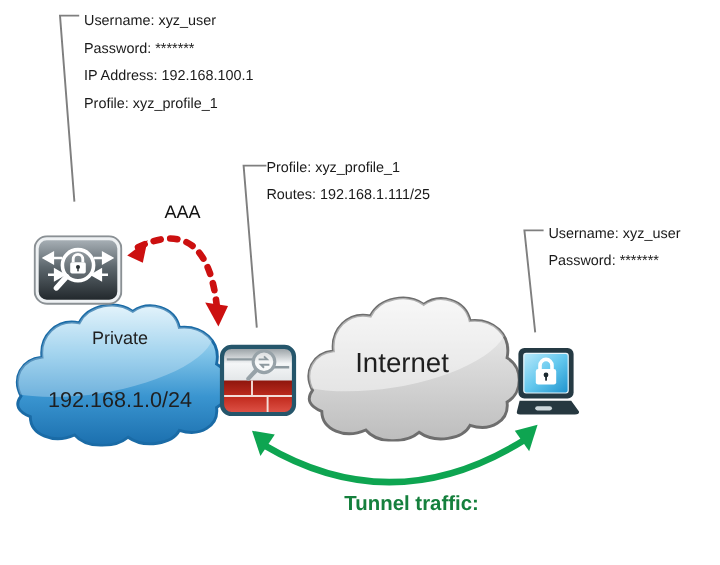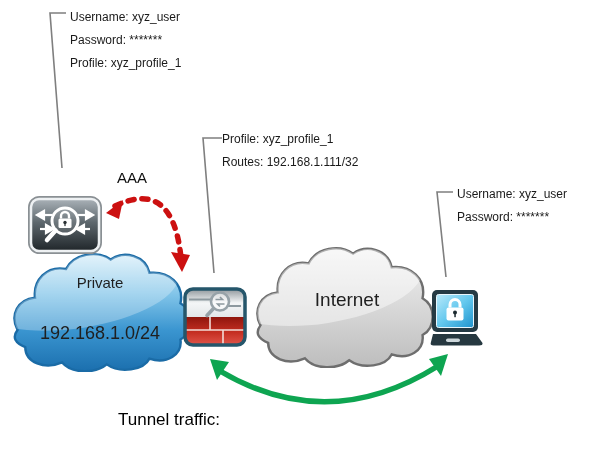--- a/index.html
+++ b/index.html
@@ -3,23 +3,23 @@
 <meta charset="utf-8">
 <style>
   html,body{margin:0;padding:0;background:#fff;}
   #stage{
     position:relative;width:600px;height:471px;background:#ffffff;overflow:hidden;
     font-family:"Liberation Sans", sans-serif;color:#1a1a1a;
   }
   .abs{position:absolute;}
   .callout-text{font-size:12px;line-height:23px;white-space:nowrap;}
   .cloud-label{position:absolute;text-align:center;white-space:nowrap;color:#1f1f1f;}
-  .tunnel-caption{position:absolute;left:118px;top:408px;width:450px;text-align:left;
-    font-weight:normal;font-size:17px;line-height:24px;color:#000000;}
-  .aaa-label{position:absolute;left:117px;top:169px;width:50px;text-align:left;
+  .tunnel-caption{position:absolute;left:118px;top:408px;width:450px;text-align:center;
+    font-weight:bold;font-size:17px;line-height:24px;color:#15803d;}
+  .aaa-label{position:absolute;left:117px;top:169px;width:50px;text-align:right;
     font-size:15px;color:#111;}
   svg{display:block;}
 </style>
 </head>
 <body>
 
 <div id="stage">
 
   <svg class="abs" style="left:2px;top:248px;" width="194" height="124" viewBox="0 0 200 130" preserveAspectRatio="none">
     <defs>
@@ -50,21 +50,21 @@
       </linearGradient>
       <clipPath id="grayCloudClip">
         <path d="M 16 86 C 8 70, 16 54, 34 52 C 32 34, 46 18, 66 22 C 74 6, 98 2, 112 12 C 126 2, 148 8, 152 26 C 172 24, 188 38, 184 58 C 198 66, 198 88, 184 96 C 186 112, 170 122, 152 116 C 146 128, 122 132, 108 122 C 96 132, 72 132, 62 120 C 44 128, 24 120, 24 104 C 14 100, 10 94, 16 86 Z"></path>
       </clipPath>
     </defs>
     <path d="M 16 86 C 8 70, 16 54, 34 52 C 32 34, 46 18, 66 22 C 74 6, 98 2, 112 12 C 126 2, 148 8, 152 26 C 172 24, 188 38, 184 58 C 198 66, 198 88, 184 96 C 186 112, 170 122, 152 116 C 146 128, 122 132, 108 122 C 96 132, 72 132, 62 120 C 44 128, 24 120, 24 104 C 14 100, 10 94, 16 86 Z" fill="url(#grayCloudGrad)" stroke="#6e6e6e" stroke-width="2.5"></path>
     <g clip-path="url(#grayCloudClip)">
       <ellipse cx="80" cy="44" rx="105" ry="40" fill="#ffffff" opacity="0.45" transform="rotate(-9 80 44)"></ellipse>
     </g>
   </svg>
-  <div class="cloud-label" style="left:245px;top:289px;width:180px;font-size:19px;margin-left:12px;">Internet</div>
+  <div class="cloud-label" style="left:245px;top:289px;width:180px;font-size:23px;">Internet</div>
 
   <svg class="abs" style="left:28px;top:196px;" width="74" height="60" viewBox="0 0 74 60">
     <defs>
       <linearGradient id="aaaBody" x1="0" y1="0" x2="0" y2="1">
         <stop offset="0" stop-color="#aab2b8"></stop>
         <stop offset="0.45" stop-color="#5d676d"></stop>
         <stop offset="1" stop-color="#20262a"></stop>
       </linearGradient>
     </defs>
     <rect x="1.5" y="1.5" width="71" height="55" rx="10" fill="none" stroke="#8a9094" stroke-width="3"></rect>
@@ -154,29 +154,30 @@
     <polygon points="10,9 29,12 17,30" fill="#0ea551"></polygon>
     <polygon points="248,4 229,9 241,26" fill="#0ea551"></polygon>
   </svg>
 
   <svg class="abs" style="left:45px;top:8px;" width="30" height="165" viewBox="0 0 30 165">
     <polyline points="21,5 5,5 17,160" fill="none" stroke="#7f7f7f" stroke-width="1.6"></polyline>
   </svg>
   <div class="abs callout-text" style="left:70px;top:6px;">
     <div>Username: xyz_user</div>
     <div>Password: *******</div>
+    <div>IP Address: 192.168.100.1</div>
     <div>Profile: xyz_profile_1</div>
   </div>
 
   <svg class="abs" style="left:198px;top:133px;" width="30" height="145" viewBox="0 0 30 145">
     <polyline points="24,5 5,5 16,140" fill="none" stroke="#7f7f7f" stroke-width="1.6"></polyline>
   </svg>
   <div class="abs callout-text" style="left:222px;top:128px;">
     <div>Profile: xyz_profile_1</div>
-    <div>Routes: 192.168.1.111/32</div>
+    <div>Routes: 192.168.1.111/25</div>
   </div>
 
   <svg class="abs" style="left:432px;top:187px;" width="26" height="95" viewBox="0 0 26 95">
     <polyline points="21,5 5,5 14,90" fill="none" stroke="#7f7f7f" stroke-width="1.6"></polyline>
   </svg>
   <div class="abs callout-text" style="left:457px;top:183px;">
     <div>Username: xyz_user</div>
     <div>Password: *******</div>
   </div>
 

